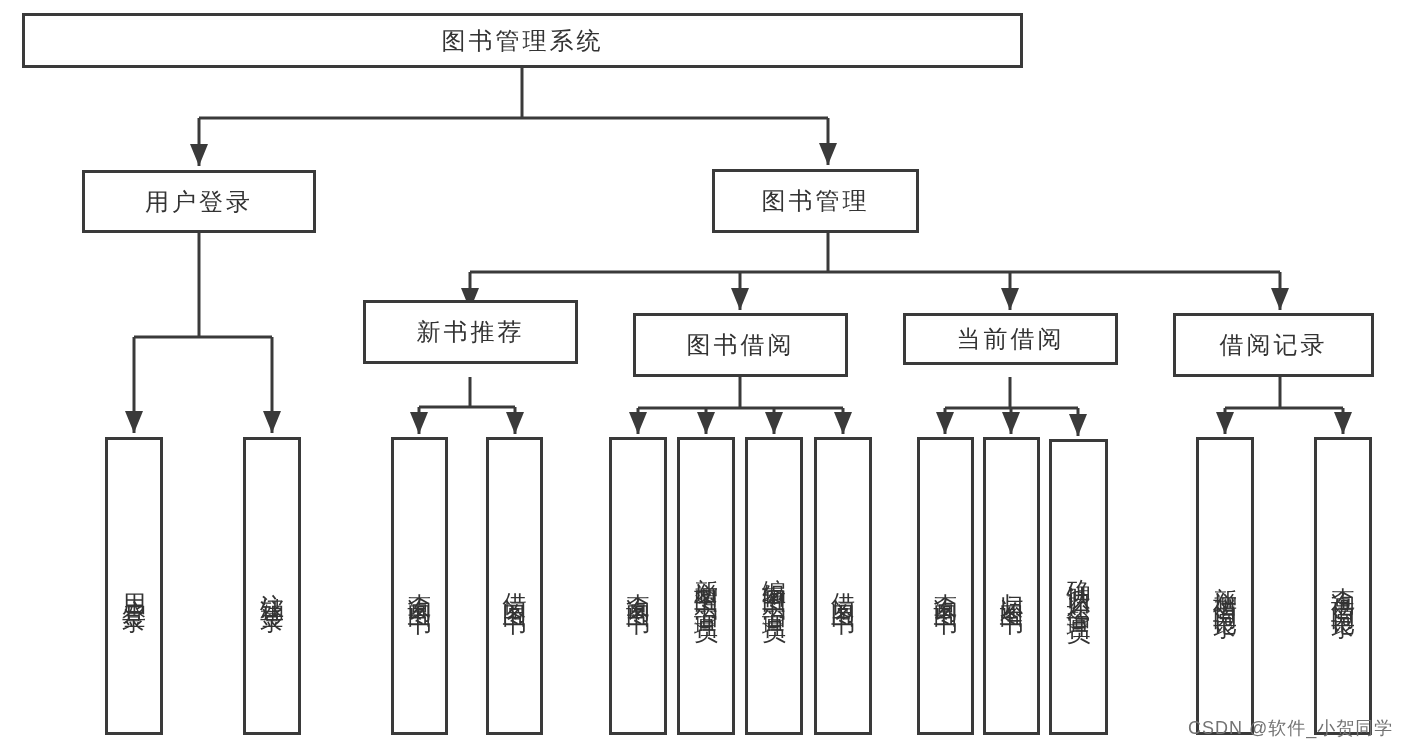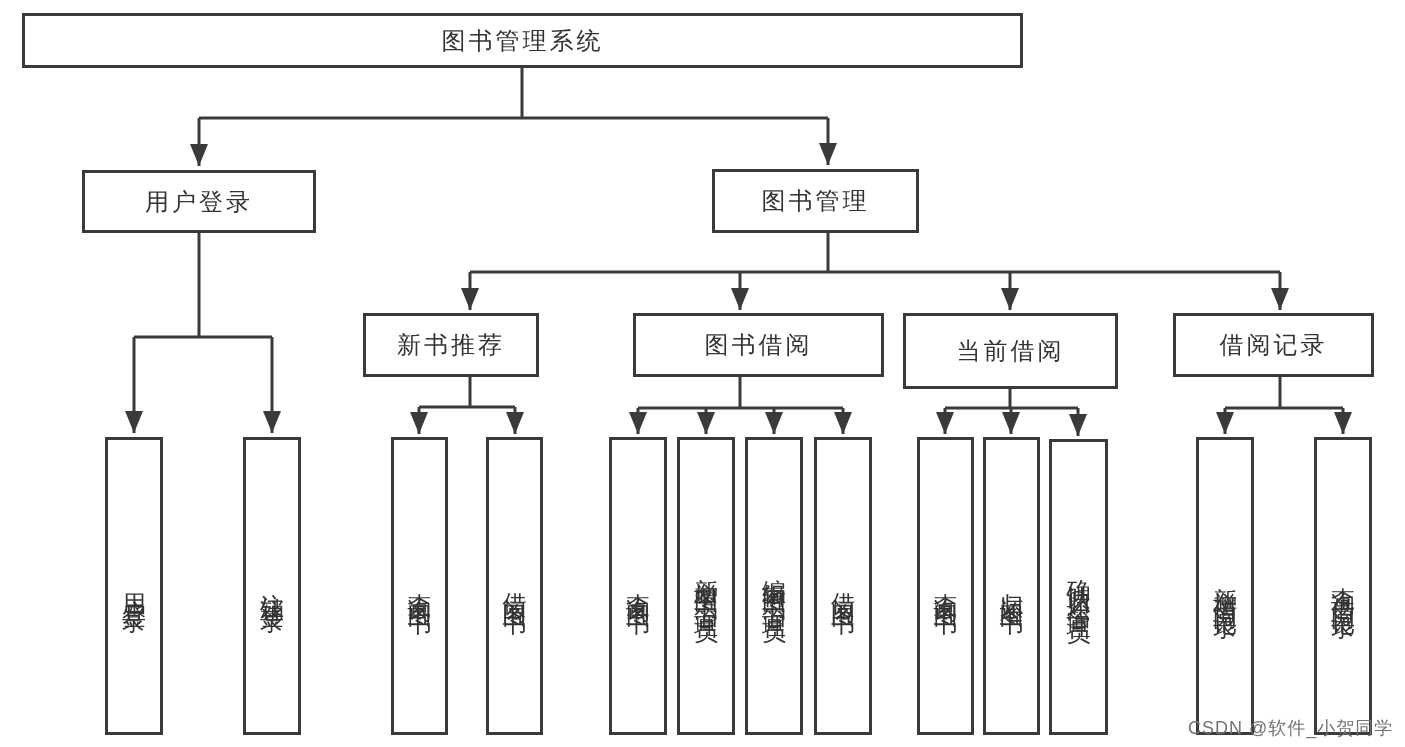--- a/index.html
+++ b/index.html
@@ -108,27 +108,27 @@
     <span class="hl">图书管理系统</span>
   </div>
 
   <div class="box" style="left:82px;top:170px;width:234px;height:63px">
     <span class="hl">用户登录</span>
   </div>
   <div class="box" style="left:712px;top:169px;width:207px;height:64px">
     <span class="hl">图书管理</span>
   </div>
 
-  <div class="box" style="left:363px;top:313px;width:176px;height:64px">
+  <div class="box" style="left:363px;top:300px;width:215px;height:64px">
     <span class="hl">新书推荐</span>
   </div>
-  <div class="box" style="left:633px;top:313px;width:251px;height:64px">
+  <div class="box" style="left:633px;top:313px;width:215px;height:64px">
     <span class="hl">图书借阅</span>
   </div>
-  <div class="box" style="left:903px;top:313px;width:215px;height:76px">
+  <div class="box" style="left:903px;top:313px;width:215px;height:52px">
     <span class="hl">当前借阅</span>
   </div>
   <div class="box" style="left:1173px;top:313px;width:201px;height:64px">
     <span class="hl">借阅记录</span>
   </div>
 
   <div class="box vbox" style="left:105px;top:437px;width:58px;height:298px">
     <span class="vl">用户登录</span>
   </div>
   <div class="box vbox" style="left:243px;top:437px;width:58px;height:298px">

